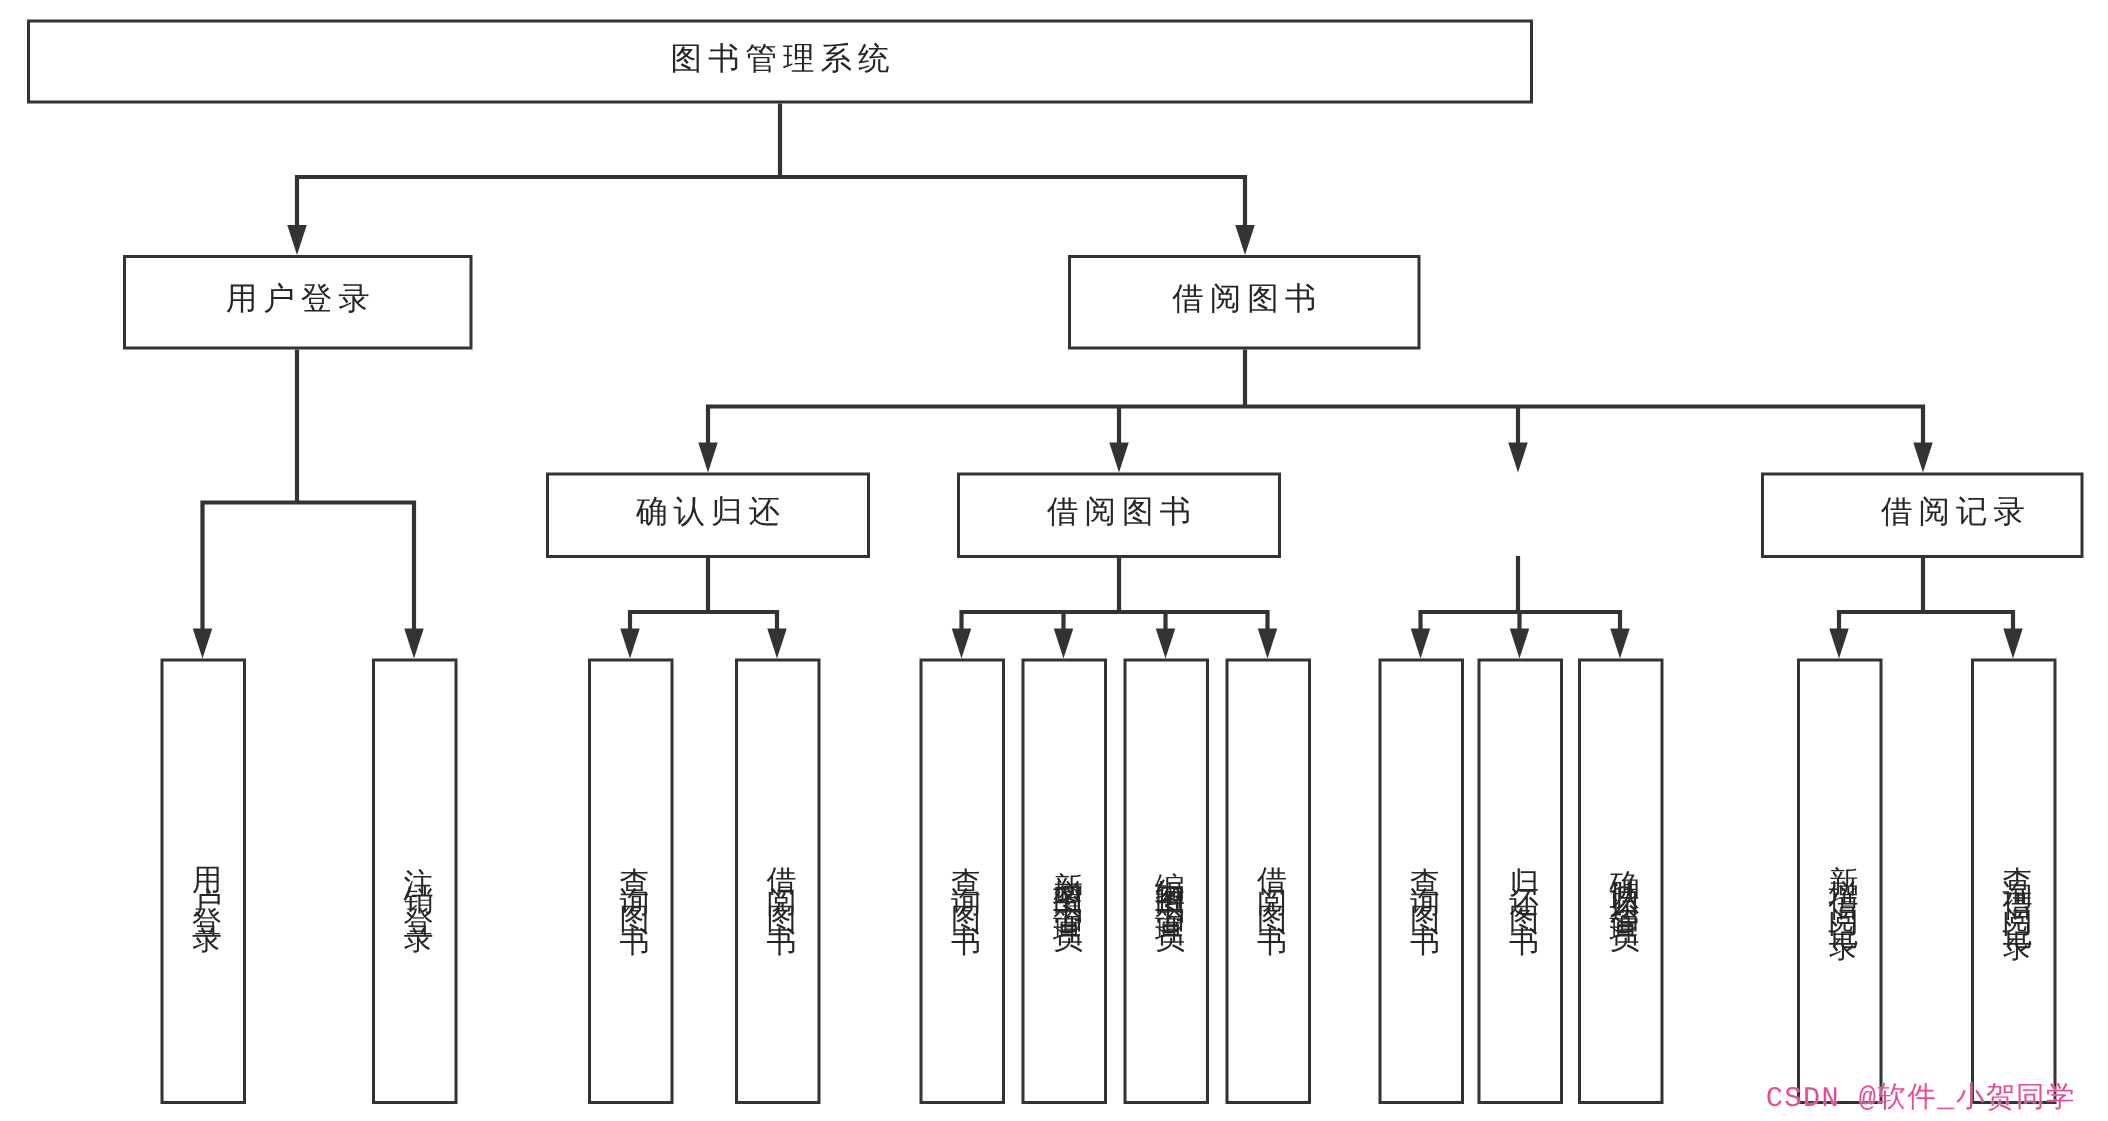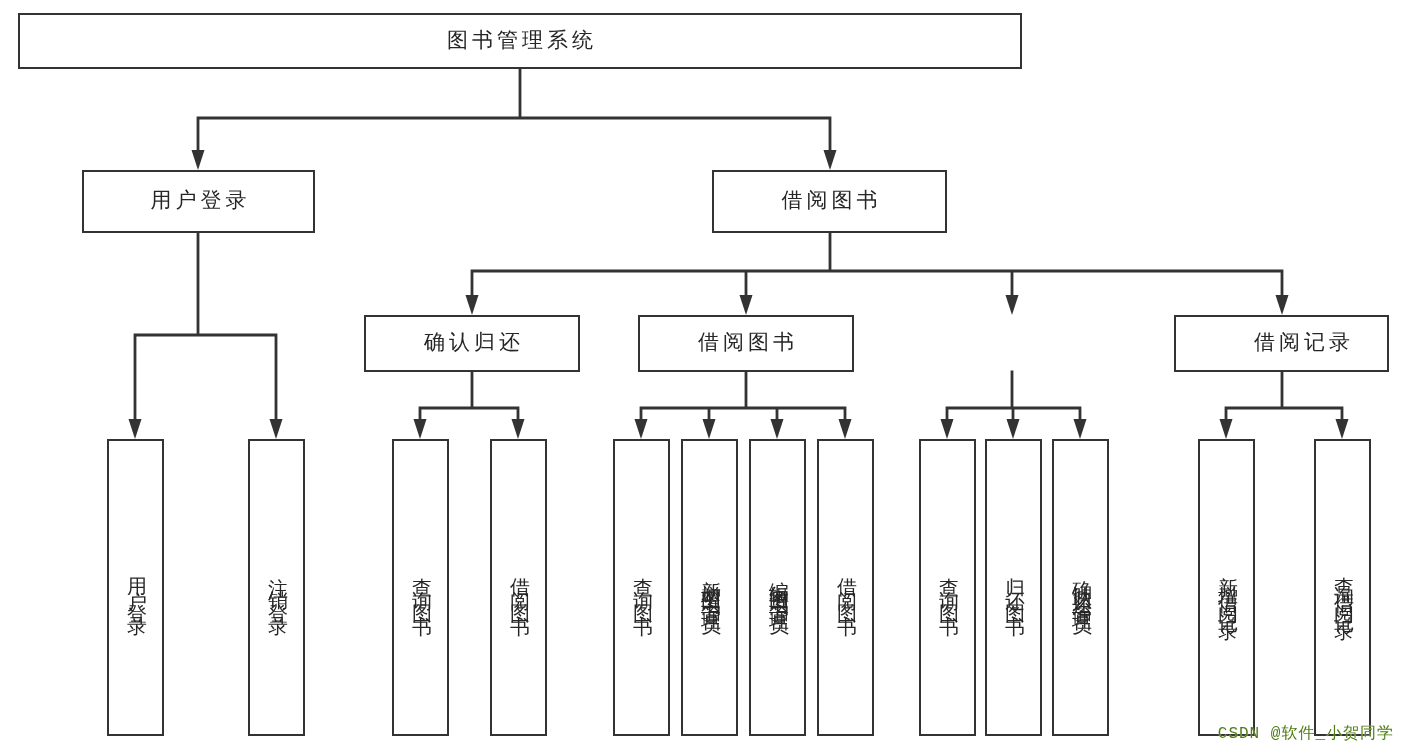--- a/index.html
+++ b/index.html
@@ -32,23 +32,23 @@
   .leaf{top:439px;width:57px;height:297px;}
   .leaf .vtext{
     writing-mode:vertical-rl;
     text-orientation:mixed;
     font-size:20px;
     line-height:1;
     white-space:nowrap;
   }
   .watermark{
     position:absolute;
-    right:11px;bottom:3px;
-    font-size:16px;
-    color:#4d7c0f;
+    right:21px;bottom:3px;
+    font-size:19px;
+    color:#ec4899;
     letter-spacing:1px;
     z-index:5;
     text-shadow:0 0 1px #ffffff;
   }
 </style>
 </head>
 <body>
 
 <div class="canvas">
 

